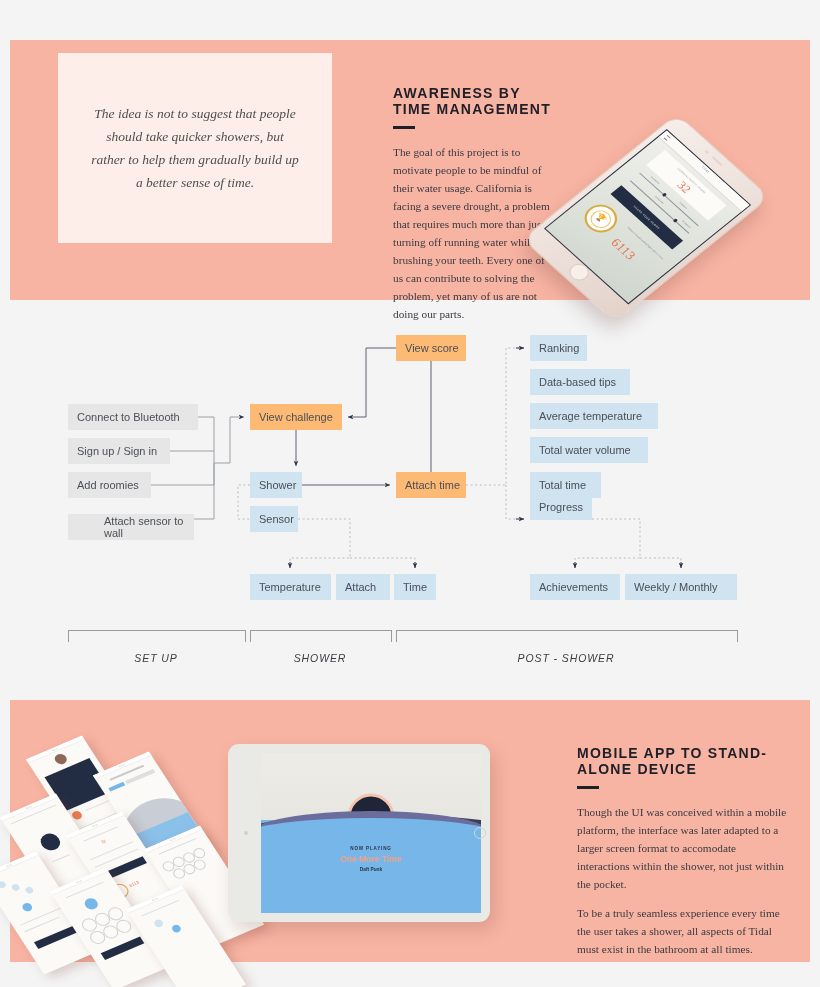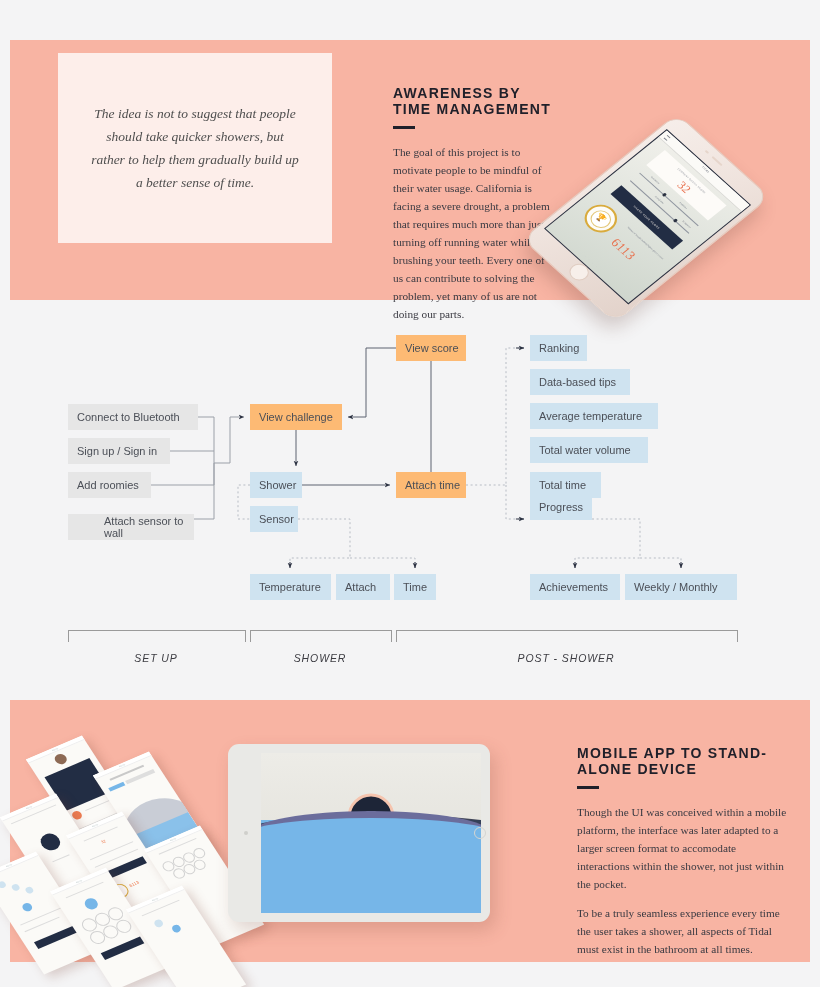--- a/index.html
+++ b/index.html
@@ -485,20 +485,25 @@
     <div class="tscreen">
       <div class="playbtn">
         <i></i>
           <i></i>
       </div>
       <div class="water">
         <div class="wave2"></div>
         <div class="wave1"></div>
         <div class="wave3"></div>
       </div>
+      <div class="nowinfo">
+        <div class="np">NOW PLAYING</div>
+        <div class="song">One More Time</div>
+        <div class="art">Daft Punk</div>
+      </div>
     </div>
     <div class="hbtn"></div>
   </div>
 
   <div id="device-block">
     <div class="sec-title">MOBILE APP TO STAND-ALONE DEVICE</div>
     <div class="sec-rule"></div>
     <div class="sec-body">
       <p>Though the UI was conceived within a mobile platform, the interface was later adapted to a larger screen format to accomodate interactions within the shower, not just within the pocket.</p>
       <p>To be a truly seamless experience every time the user takes a shower, all aspects of Tidal must exist in the bathroom at all times.</p>

